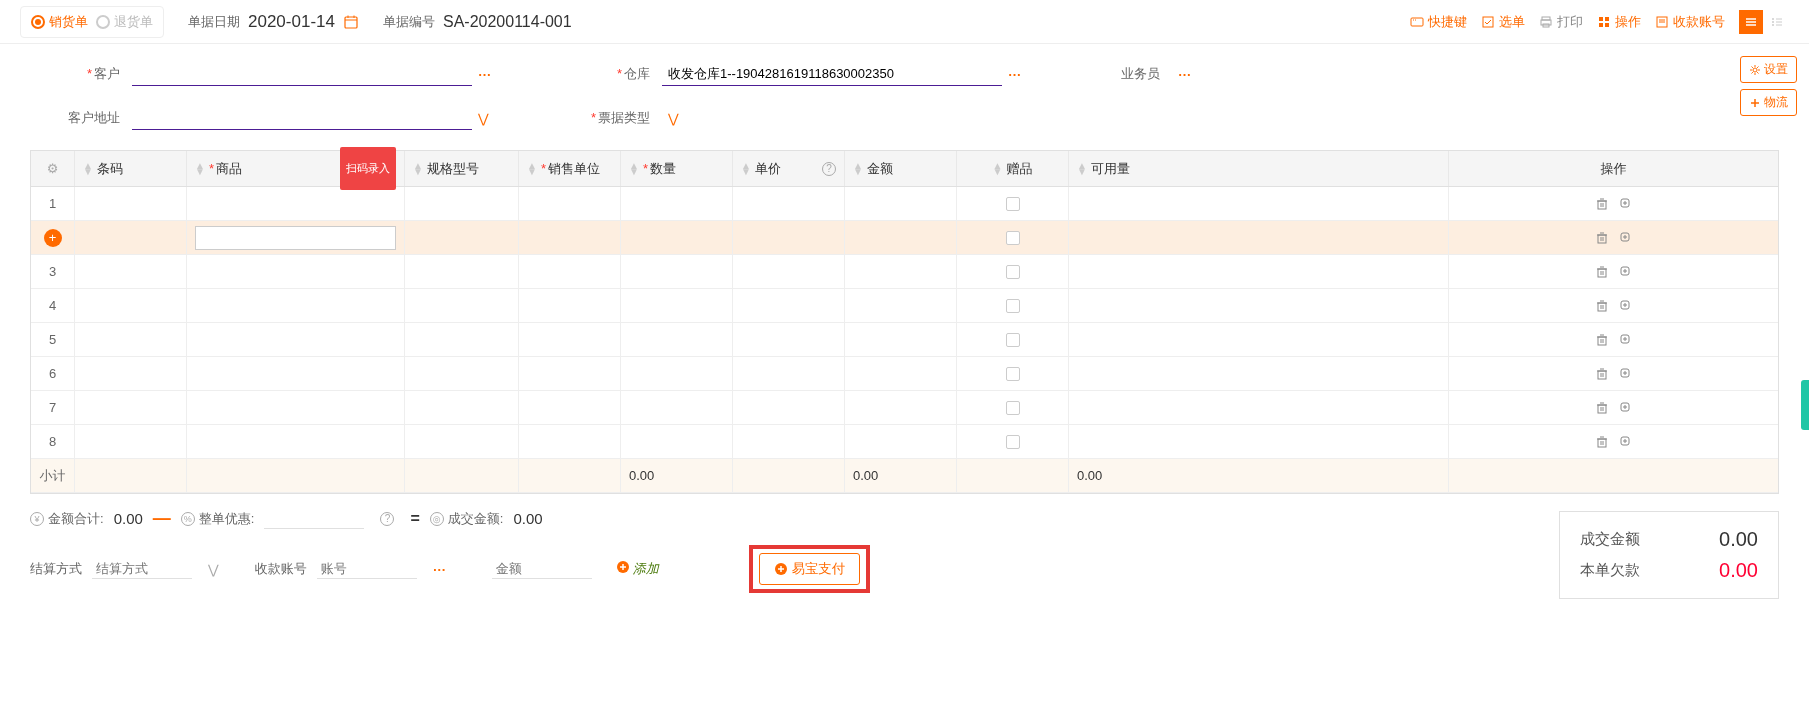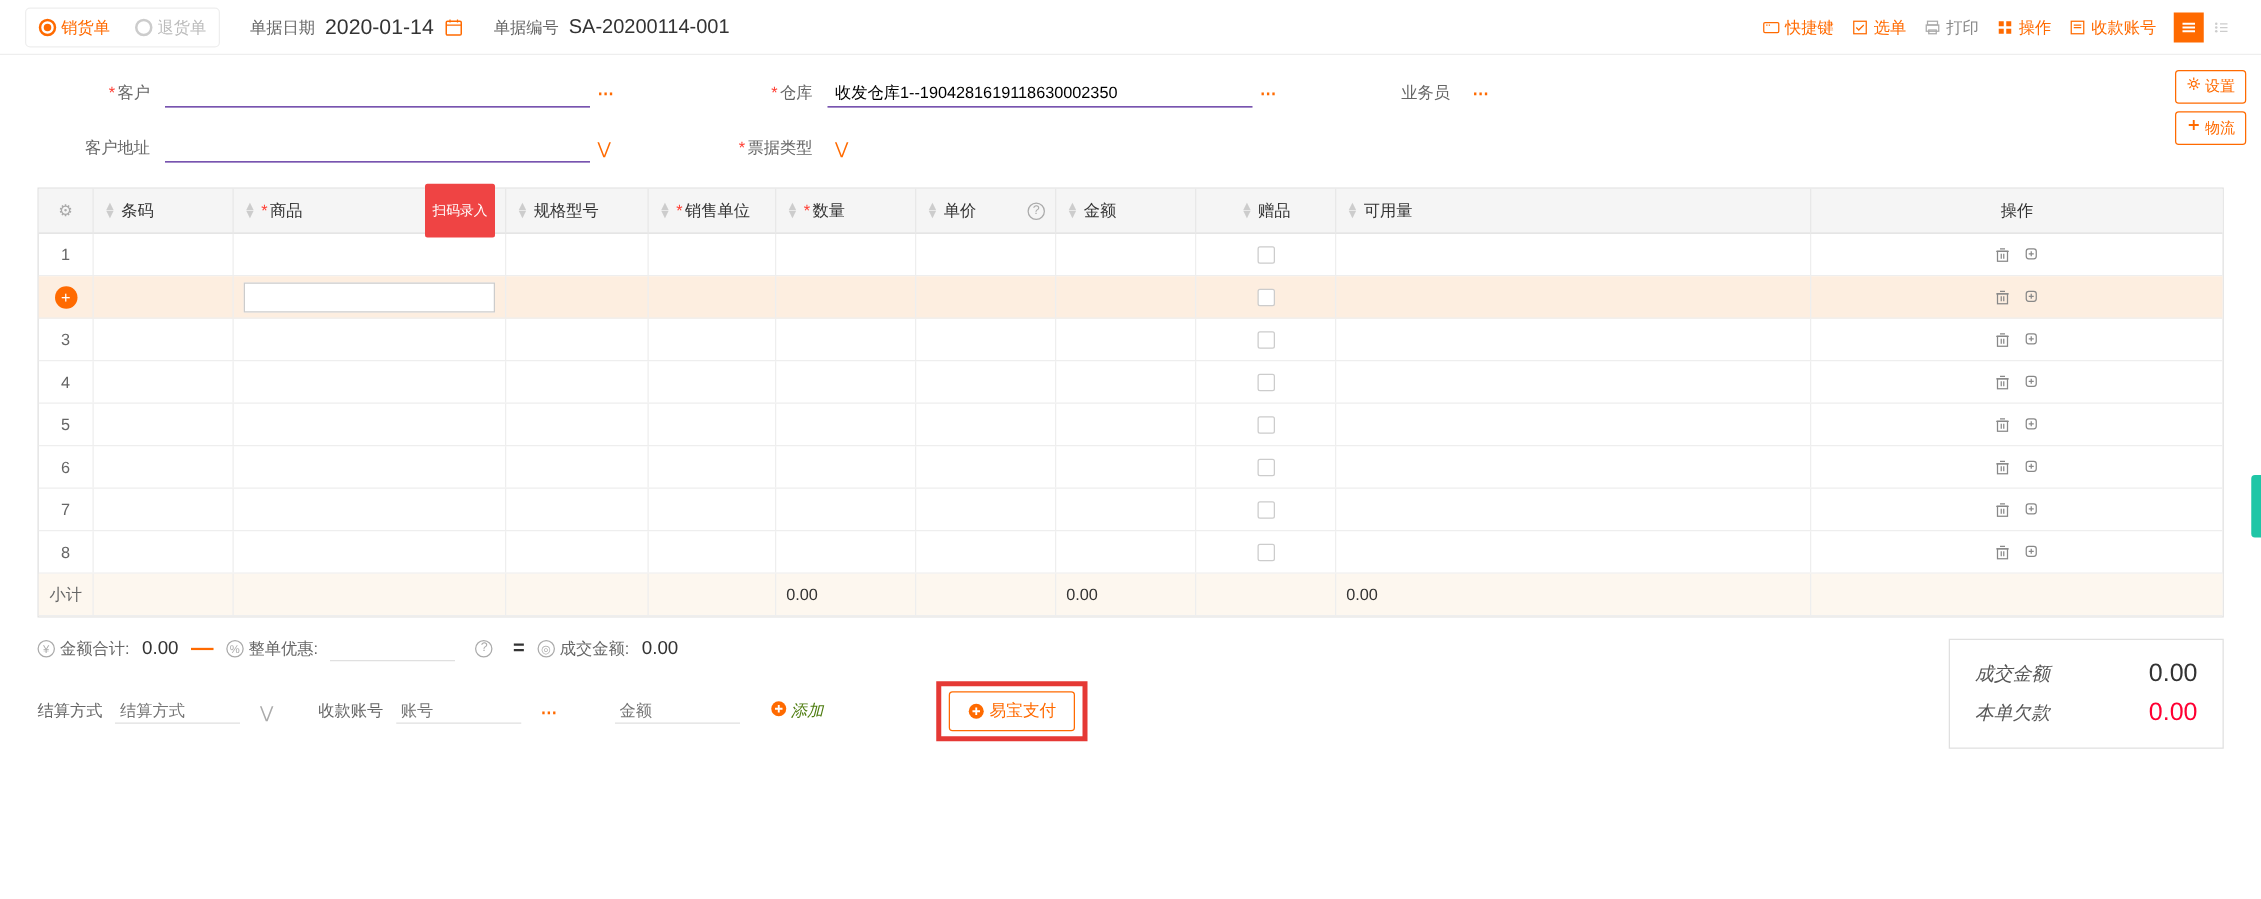--- a/index.html
+++ b/index.html
@@ -1,21 +1,21 @@
 <!DOCTYPE html>
 <html><head>
 <meta charset="utf-8">
 <style>
 * { box-sizing: border-box; margin: 0; padding: 0; }
 body { font-family: "Microsoft YaHei", Arial, sans-serif; font-size: 13px; color: #333; background: #fff; }
 .container { width: 1809px; height: 719px; position: relative; }
 
 
 .top-bar { display: flex; align-items: center; height: 44px; padding: 0 20px; border-bottom: 1px solid #eee; }
-.order-type { display: flex; align-items: center; gap: 20px; border: 1px solid #eee; border-radius: 4px; padding: 6px 10px; }
+.order-type { display: flex; align-items: center; gap: 8px; border: 1px solid #eee; border-radius: 4px; padding: 6px 10px; }
 .radio { display: inline-flex; align-items: center; gap: 4px; cursor: pointer; }
 .radio-circle { width: 14px; height: 14px; border-radius: 50%; border: 2px solid #ccc; display: inline-flex; align-items: center; justify-content: center; }
 .radio-circle.active { border-color: #ff6a00; }
 .radio-circle.active::after { content: ''; width: 6px; height: 6px; border-radius: 50%; background: #ff6a00; }
 .radio-label.active { color: #ff6a00; }
 .radio-label.inactive { color: #bbb; }
 .field-group { display: flex; align-items: center; margin-left: 24px; gap: 8px; }
 .field-label { color: #666; font-size: 13px; }
 .date-value { font-size: 17px; color: #333; }
 .calendar-icon { color: #ff6a00; }
@@ -32,21 +32,21 @@
 .form-section { padding: 18px 30px 12px; display: flex; flex-direction: column; gap: 20px; }
 .form-row { display: flex; align-items: center; }
 .form-field { display: flex; align-items: center; }
 .form-field-label { width: 90px; text-align: right; color: #666; margin-right: 12px; }
 .req { color: #ff3b30; margin-right: 2px; }
 .form-input { border: none; border-bottom: 1px solid #4c1d95; padding: 4px 6px; font-size: 13px; outline: none; background: transparent; }
 .form-input.w340 { width: 340px; }
 .dropdown-arrow { color: #ff6a00; cursor: pointer; padding: 0 6px; }
 .more-dots { color: #ff6a00; cursor: pointer; padding: 0 6px; font-weight: bold; }
 .side-buttons { position: absolute; right: 12px; top: 56px; display: flex; flex-direction: column; gap: 6px; }
-.side-btn { border: 1px solid #ff6a00; color: #ff6a00; background: #fff; padding: 4px 8px; border-radius: 3px; font-size: 12px; cursor: pointer; display: flex; align-items: flex-start; gap: 3px; }
+.side-btn { border: 1px solid #ff6a00; color: #ff6a00; background: #fff; padding: 4px 8px; border-radius: 3px; font-size: 12px; cursor: pointer; display: flex; align-items: center; gap: 3px; }
 
 
 .table-wrap { margin: 8px 30px 0; border: 1px solid #e0e0e0; }
 .table { display: flex; flex-direction: column; }
 .thead { display: flex; background: #f5f5f5; border-bottom: 1px solid #e0e0e0; height: 36px; align-items: stretch; }
 .th { display: flex; align-items: center; padding: 0 8px; border-right: 1px solid #e8e8e8; color: #333; font-size: 13px; position: relative; }
 .th:last-child { border-right: none; }
 .sort-icon { color: #ccc; font-size: 10px; display: inline-flex; flex-direction: column; line-height: 6px; margin-right: 4px; }
 .scan-btn { background: #ef4444; color: #fff; font-size: 11px; padding: 14px 6px; border-radius: 2px; margin-left: auto; }
 .help-icon { margin-left: auto; color: #aaa; width: 14px; height: 14px; border: 1px solid #aaa; border-radius: 50%; display: inline-flex; align-items: center; justify-content: center; font-size: 10px; }
@@ -85,21 +85,21 @@
 .circle-icon { width: 14px; height: 14px; border: 1px solid #aaa; border-radius: 50%; display: inline-flex; align-items: center; justify-content: center; font-size: 9px; color: #aaa; }
 .minus-sign { color: #ff6a00; font-size: 18px; font-weight: bold; }
 .equals-sign { color: #333; font-size: 16px; font-weight: bold; }
 .footer-input { border: none; border-bottom: 1px solid #e0e0e0; padding: 2px 4px; font-size: 13px; width: 100px; outline: none; }
 .add-link { color: #4d7c0f; cursor: pointer; display: inline-flex; align-items: flex-start; gap: 3px; font-style: italic; }
 .yibao-btn { border: 1px solid #ff6a00; color: #ff6a00; background: #fff; padding: 6px 14px; border-radius: 3px; cursor: pointer; display: inline-flex; align-items: center; gap: 4px; }
 .highlight-box { border: 4px solid #e53935; padding: 4px 6px; display: inline-block; }
 
 .summary-box { position: absolute; right: 30px; bottom: 120px; border: 1px solid #e0e0e0; padding: 12px 20px; min-width: 220px; background: #fff; }
 .summary-row { display: flex; justify-content: space-between; align-items: center; padding: 4px 0; font-size: 15px; }
-.summary-label { color: #555; font-style: italic; }
+.summary-label { color: #555; }
 .summary-value { font-size: 20px; color: #333; }
 .summary-value.red { color: #f03; }
 
 .side-handle { position: absolute; right: 0; top: 380px; width: 8px; height: 50px; background: #1fc6a6; border-radius: 3px 0 0 3px; }
 
 svg { display: inline-block; vertical-align: middle; }
 </style>
 </head>
 <body>
 

